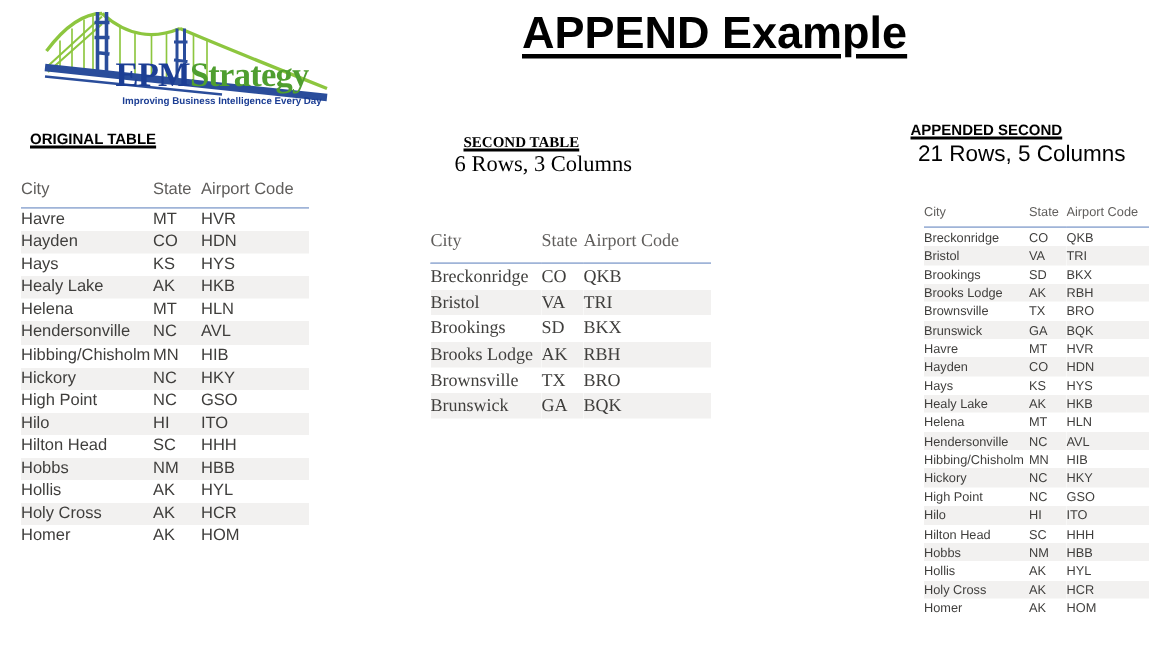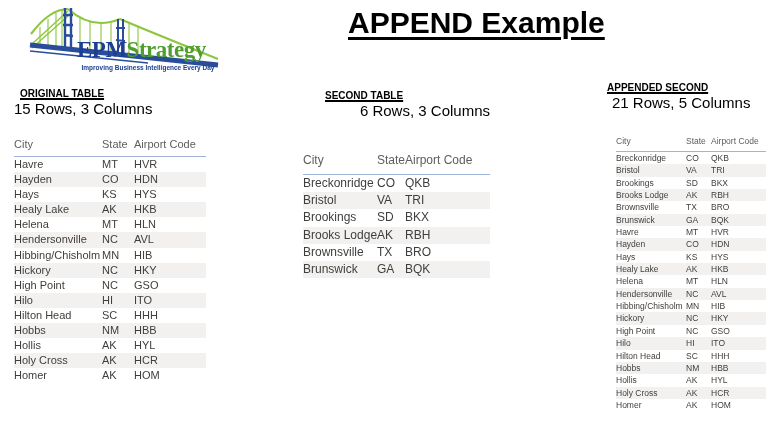--- a/index.html
+++ b/index.html
@@ -52,25 +52,25 @@
   
   .col { position: absolute; }
   .col h2 {
     margin: 0; font-size: 10px; font-weight: bold; color: #000;
     text-decoration: underline; text-decoration-thickness: 1.5px;
     white-space: nowrap;
   }
   .col .subtitle { font-size: 15px; color: #000; margin-top: 1px; white-space: nowrap; }
 
   .col1 { left: 14px;  top: 88px; }
-  .col2 { left: 303px; top: 90px; }
+  .col2 { left: 287px; top: 90px; font-family: Liberation Serif, serif; }
   .col3 { left: 612px; top: 82px; }
   .col1 h2 { margin-left: 6px; }
   .col2 h2 { margin-left: 22px; }
-  .col2 .subtitle { margin-left: 16px; text-align: right; }
+  .col2 .subtitle { margin-left: 16px; }
   .col3 h2 { margin-left: -5px; }
 
   
   table { border-collapse: collapse; table-layout: fixed; }
   th {
     text-align: left; font-weight: normal; color: var(--header-text);
     padding: 0; white-space: nowrap; overflow: hidden; margin-top: 24px;
   }
   thead tr { border-bottom: 1px solid var(--header-line); }
   td {
@@ -124,21 +124,20 @@
       <path d="M90,15 L90,50 M95,15 L95,51 M88,24 L97,24 M88,36 L97,37" stroke="#2a4d9b" stroke-width="2" fill="none"></path>
     </svg>
     <div class="brand"><span class="epm">EPM</span><span class="strategy">Strategy</span></div>
     <div class="tagline">Improving Business Intelligence Every Day</div>
   </div>
 
   <h1 class="title">APPEND Example</h1>
 
   <section class="col col1">
     <h2>ORIGINAL TABLE</h2>
-    <div class="subtitle">15 Rows, 3 Columns</div>
     <table class="t1">
       <thead>
         <tr>
           <th>City</th>
           <th>State</th>
           <th>Airport Code</th>
         </tr>
       </thead>
       <tbody>
           <tr>

